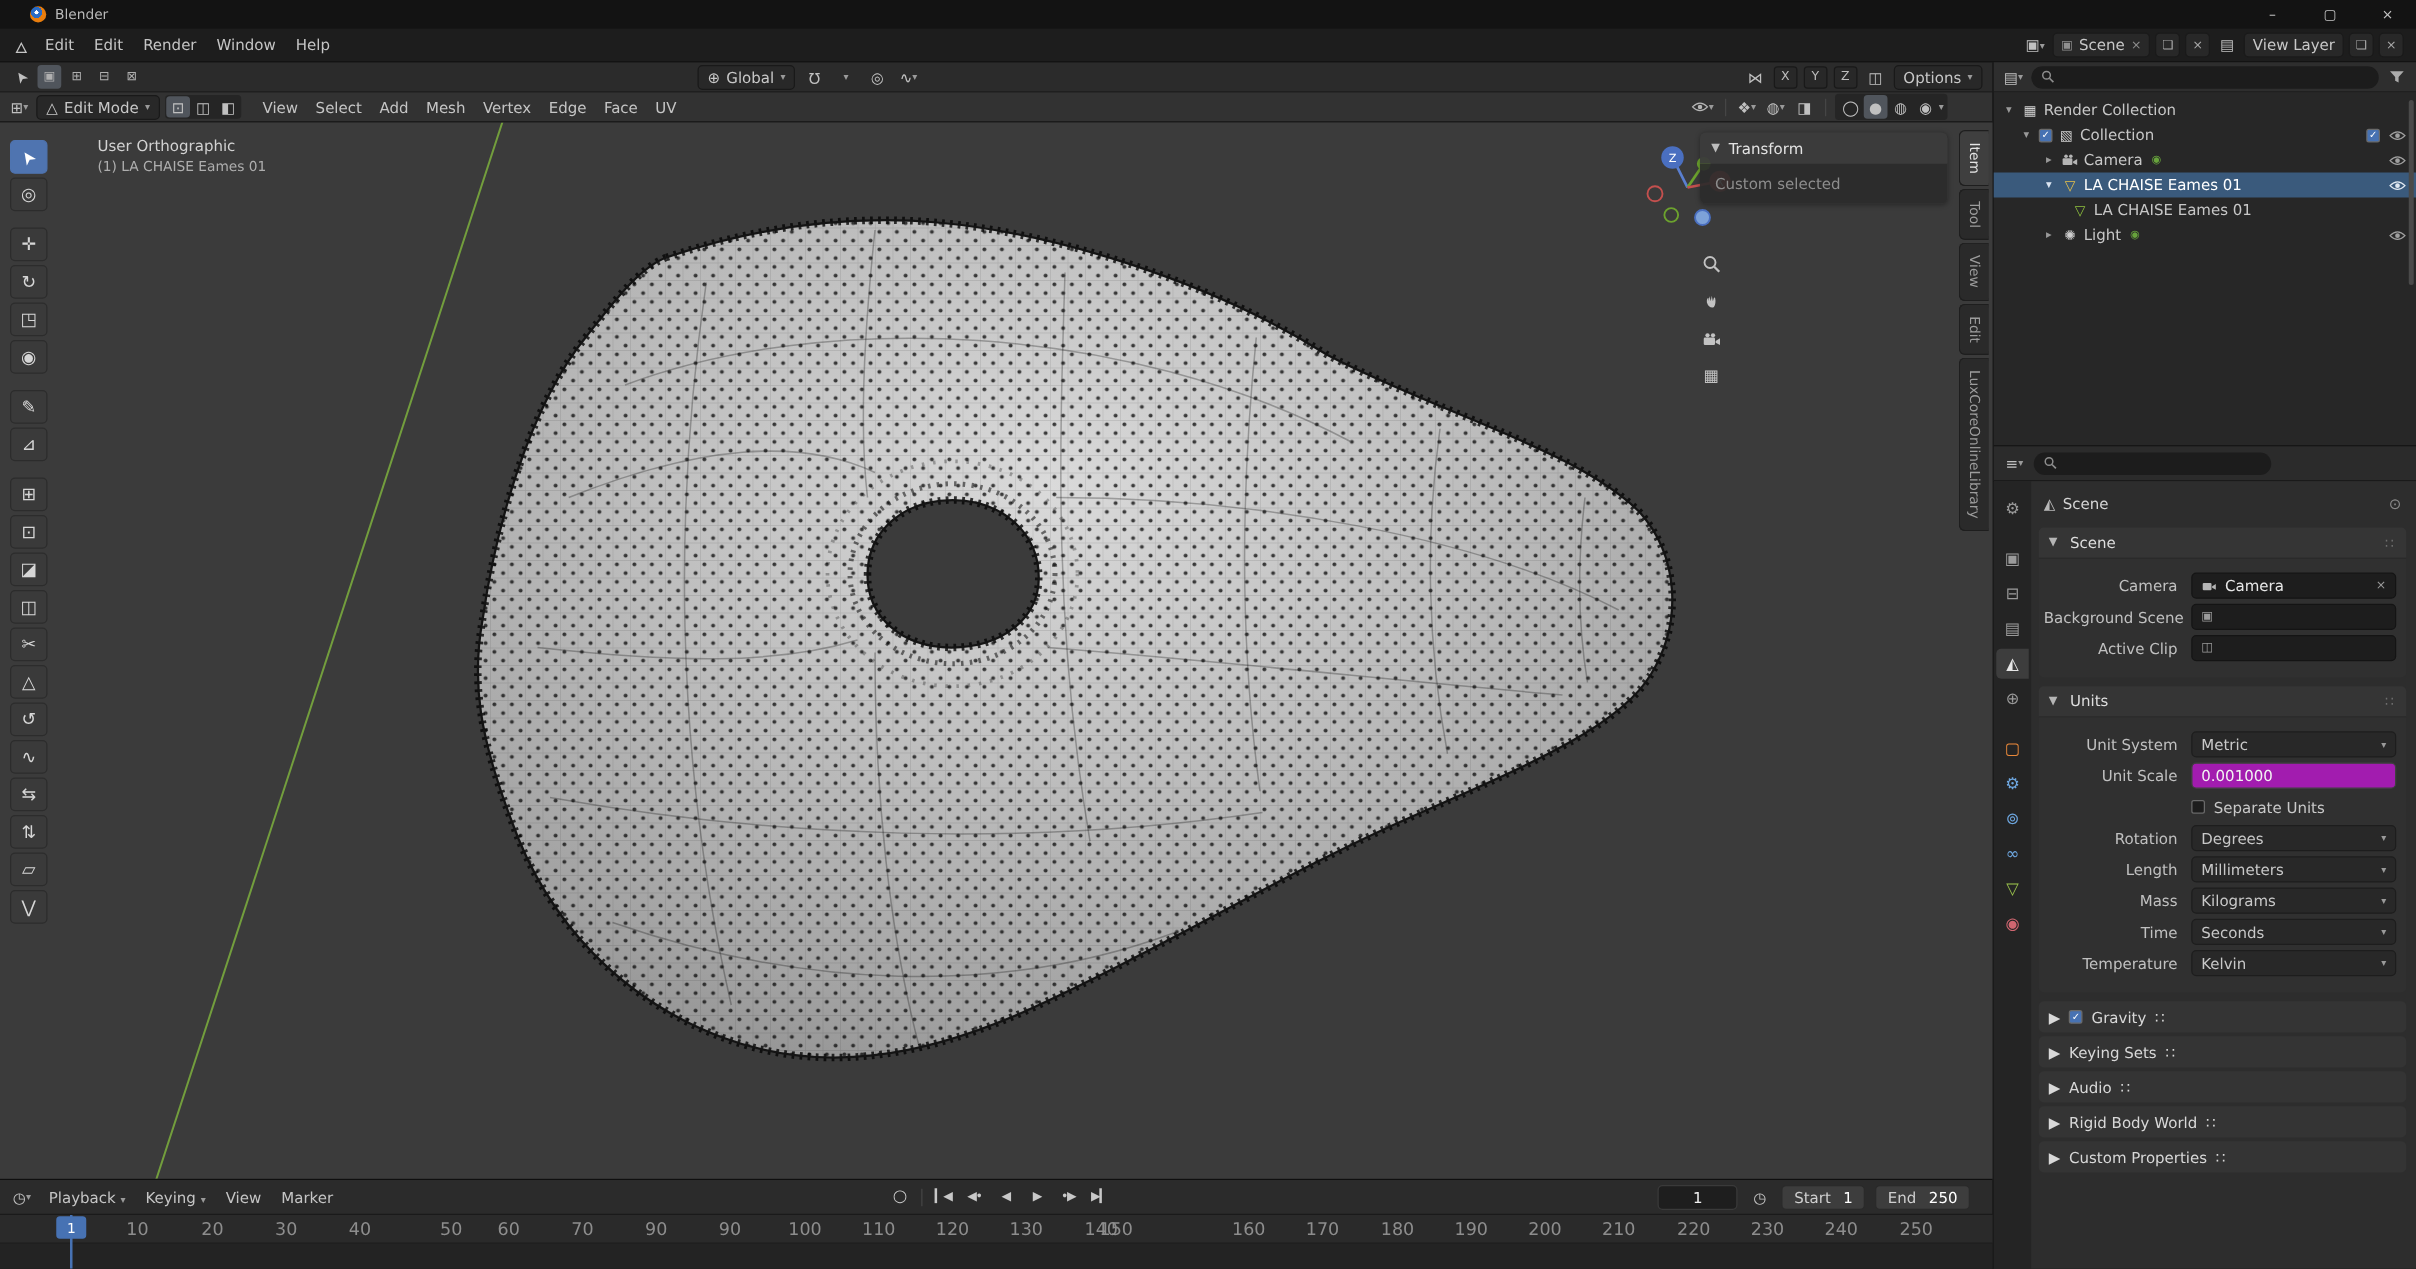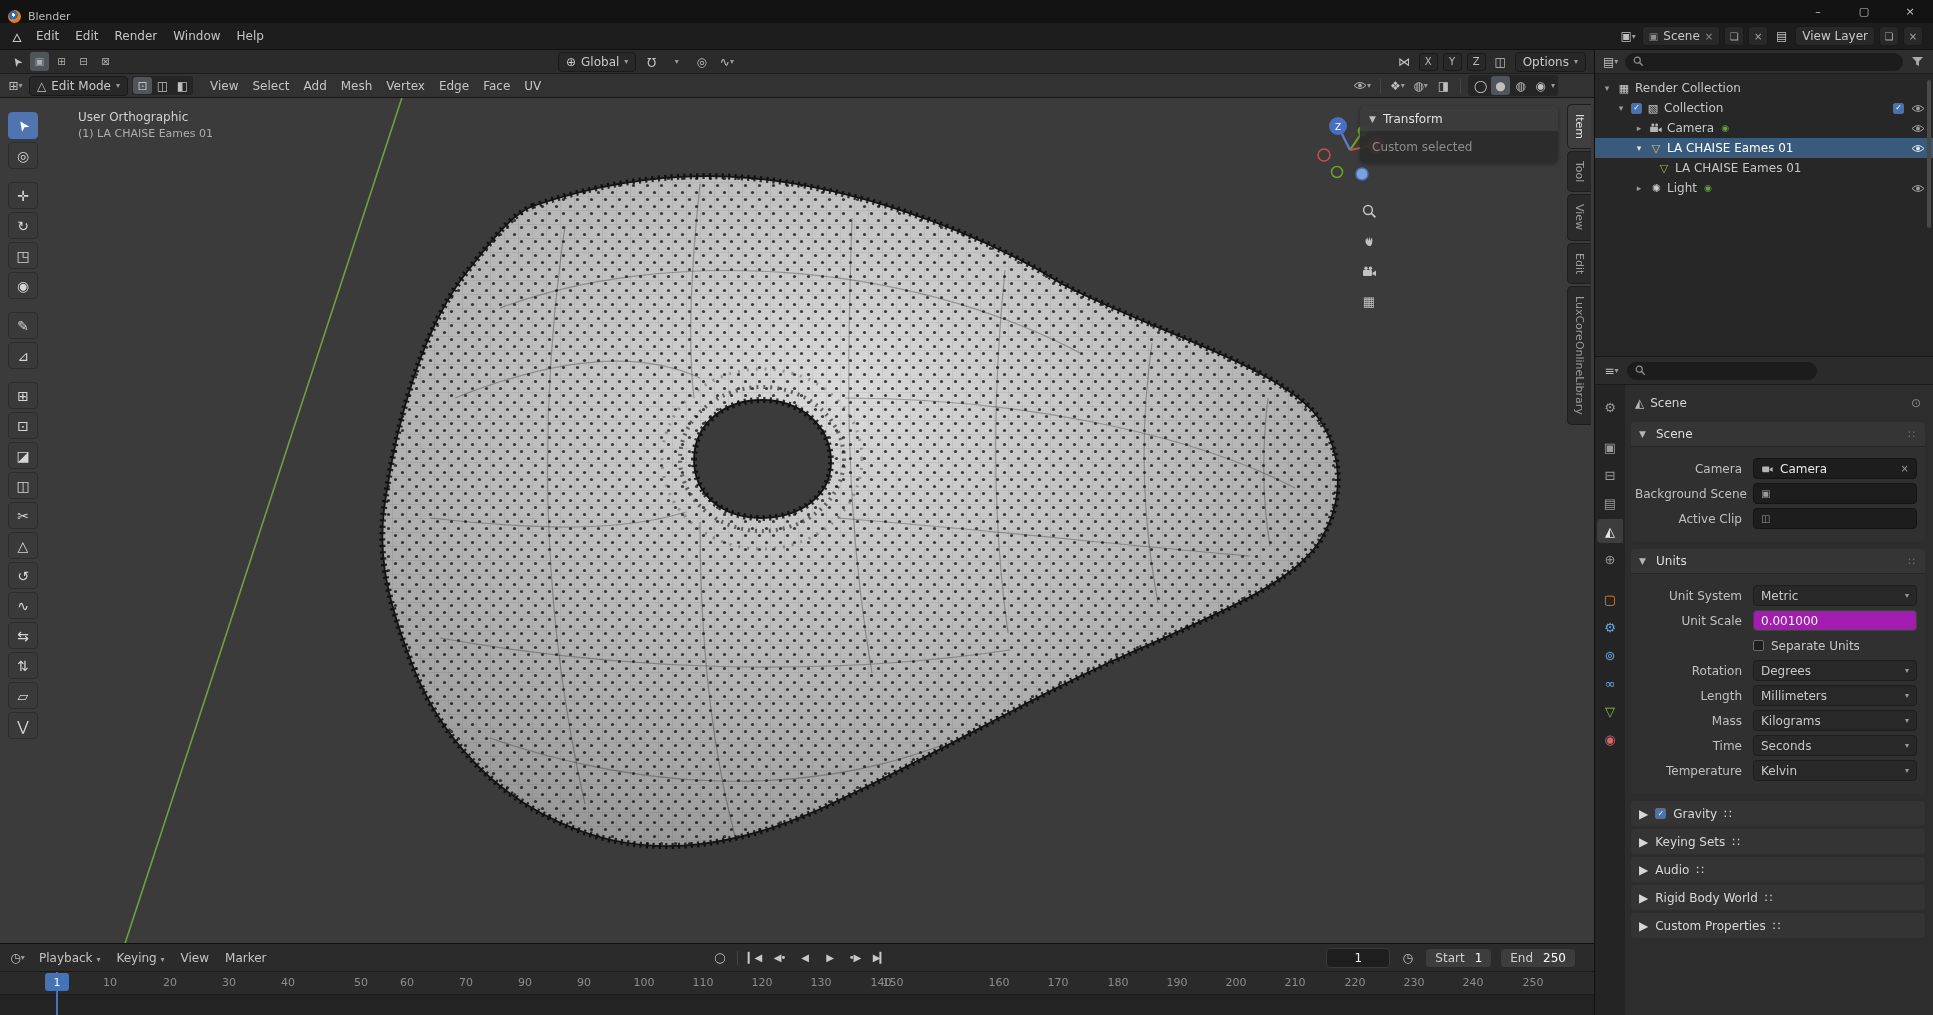--- a/index.html
+++ b/index.html
@@ -1,21 +1,21 @@
 <!DOCTYPE html>
 <html><head>
 <meta charset="utf-8">
 <style>
 *{margin:0;padding:0;box-sizing:border-box;user-select:none}
 html,body{width:1933px;height:1015px;overflow:hidden}
 body{font-family:"DejaVu Sans","Liberation Sans",sans-serif;font-size:12px;color:#c8c8c8;background:#111}
 .app{width:1933px;height:1015px;display:flex;flex-direction:column;background:#1d1d1d}
 
 
-.titlebar{height:23px;background:#131313;display:flex;align-items:flex-end;gap:7px;padding-left:8px;font-size:11px;color:#b9b9b9;flex:none}
+.titlebar{height:23px;background:#131313;display:flex;align-items:center;gap:7px;padding-left:24px;font-size:11px;color:#b9b9b9;flex:none}
 .blender-logo{width:13px;height:13px;border-radius:50%;background:radial-gradient(circle at 40% 38%,#ffffff 0 14%,#2a6bc4 15% 40%,#e87d0d 41%)}
 .win-controls{margin-left:auto;display:flex}
 .win-btn{width:46px;height:23px;display:flex;align-items:center;justify-content:center;font-size:11px;color:#c5c5c5}
 .win-btn.close{background:transparent}
 
 
 .topbar{height:27px;background:#1d1d1d;border-bottom:1px solid #101010;display:flex;align-items:center;padding:0 6px;flex:none}
 .tb-icon{width:22px;text-align:center;color:#c5c5c5}
 .menu-item{padding:4px 8px;border-radius:3px;color:#c5c5c5;white-space:nowrap}
 .ws-tabs{display:flex;margin-left:16px;align-items:flex-end;height:27px}
@@ -85,21 +85,21 @@
 .tl-header{height:28px;background:#2b2b2b;border-bottom:1px solid #1a1a1a;display:flex;align-items:center;padding:0 8px;gap:4px}
 .tl-menus{display:flex;align-items:center}
 .tl-transport{display:flex;align-items:center;gap:3px;margin-left:430px}
 .tp-btn{min-width:22px;height:20px;display:flex;align-items:center;justify-content:center;color:#c8c8c8;font-size:10px;letter-spacing:-1px}
 .tl-rightgrp{margin-left:auto;display:flex;align-items:center;gap:8px;padding-right:10px}
 .frame-field{width:64px;height:20px;background:#1e1e1e;border:1px solid #3a3a3a;border-radius:4px;display:flex;align-items:center;justify-content:center;color:#f0f0f0}
 .range-box{height:20px;background:#3d3d3d;border:1px solid #2a2a2a;border-radius:4px;display:flex;align-items:center;gap:10px;padding:0 9px;color:#cfcfcf}
 .range-box b{font-weight:normal;color:#fff}
 .tl-lower{flex:1;position:relative}
 .tl-ruler{height:23px;background:#2a2a2a;border-bottom:1px solid #1d1d1d;position:relative}
-.tick{position:absolute;top:4px;transform:translateX(-50%);color:#8d8d8d;font-size:11px}
+.tick{position:absolute;top:4px;transform:translateX(-50%);color:#8d8d8d;font-size:14px}
 .tl-track{height:20px;background:#232323}
 .playhead-line{position:absolute;left:56px;top:0;bottom:0;width:2px;background:#4772b3}
 .playhead-cap{position:absolute;left:45px;top:1px;width:24px;height:18px;background:#4772b3;border-radius:3px;color:#fff;display:flex;align-items:center;justify-content:center;font-size:11px}
 
 
 .ol-header{height:24px;background:#2e2e2e;border-bottom:1px solid #1c1c1c;display:flex;align-items:center;gap:5px;padding:0 6px;flex:none}
 .searchbox{flex:1;height:18px;background:#1c1c1c;border-radius:9px;display:flex;align-items:center;gap:5px;padding:0 8px}
 .ol-tree{height:283px;background:#272727;border-bottom:1px solid #161616;padding-top:4px;position:relative;flex:none}
 .ol-row{height:20px;display:flex;align-items:center;gap:4px;padding-right:8px;color:#c7c7c7;white-space:nowrap}
 .ol-row.selected{background:#3a5a7c;color:#ffffff}

